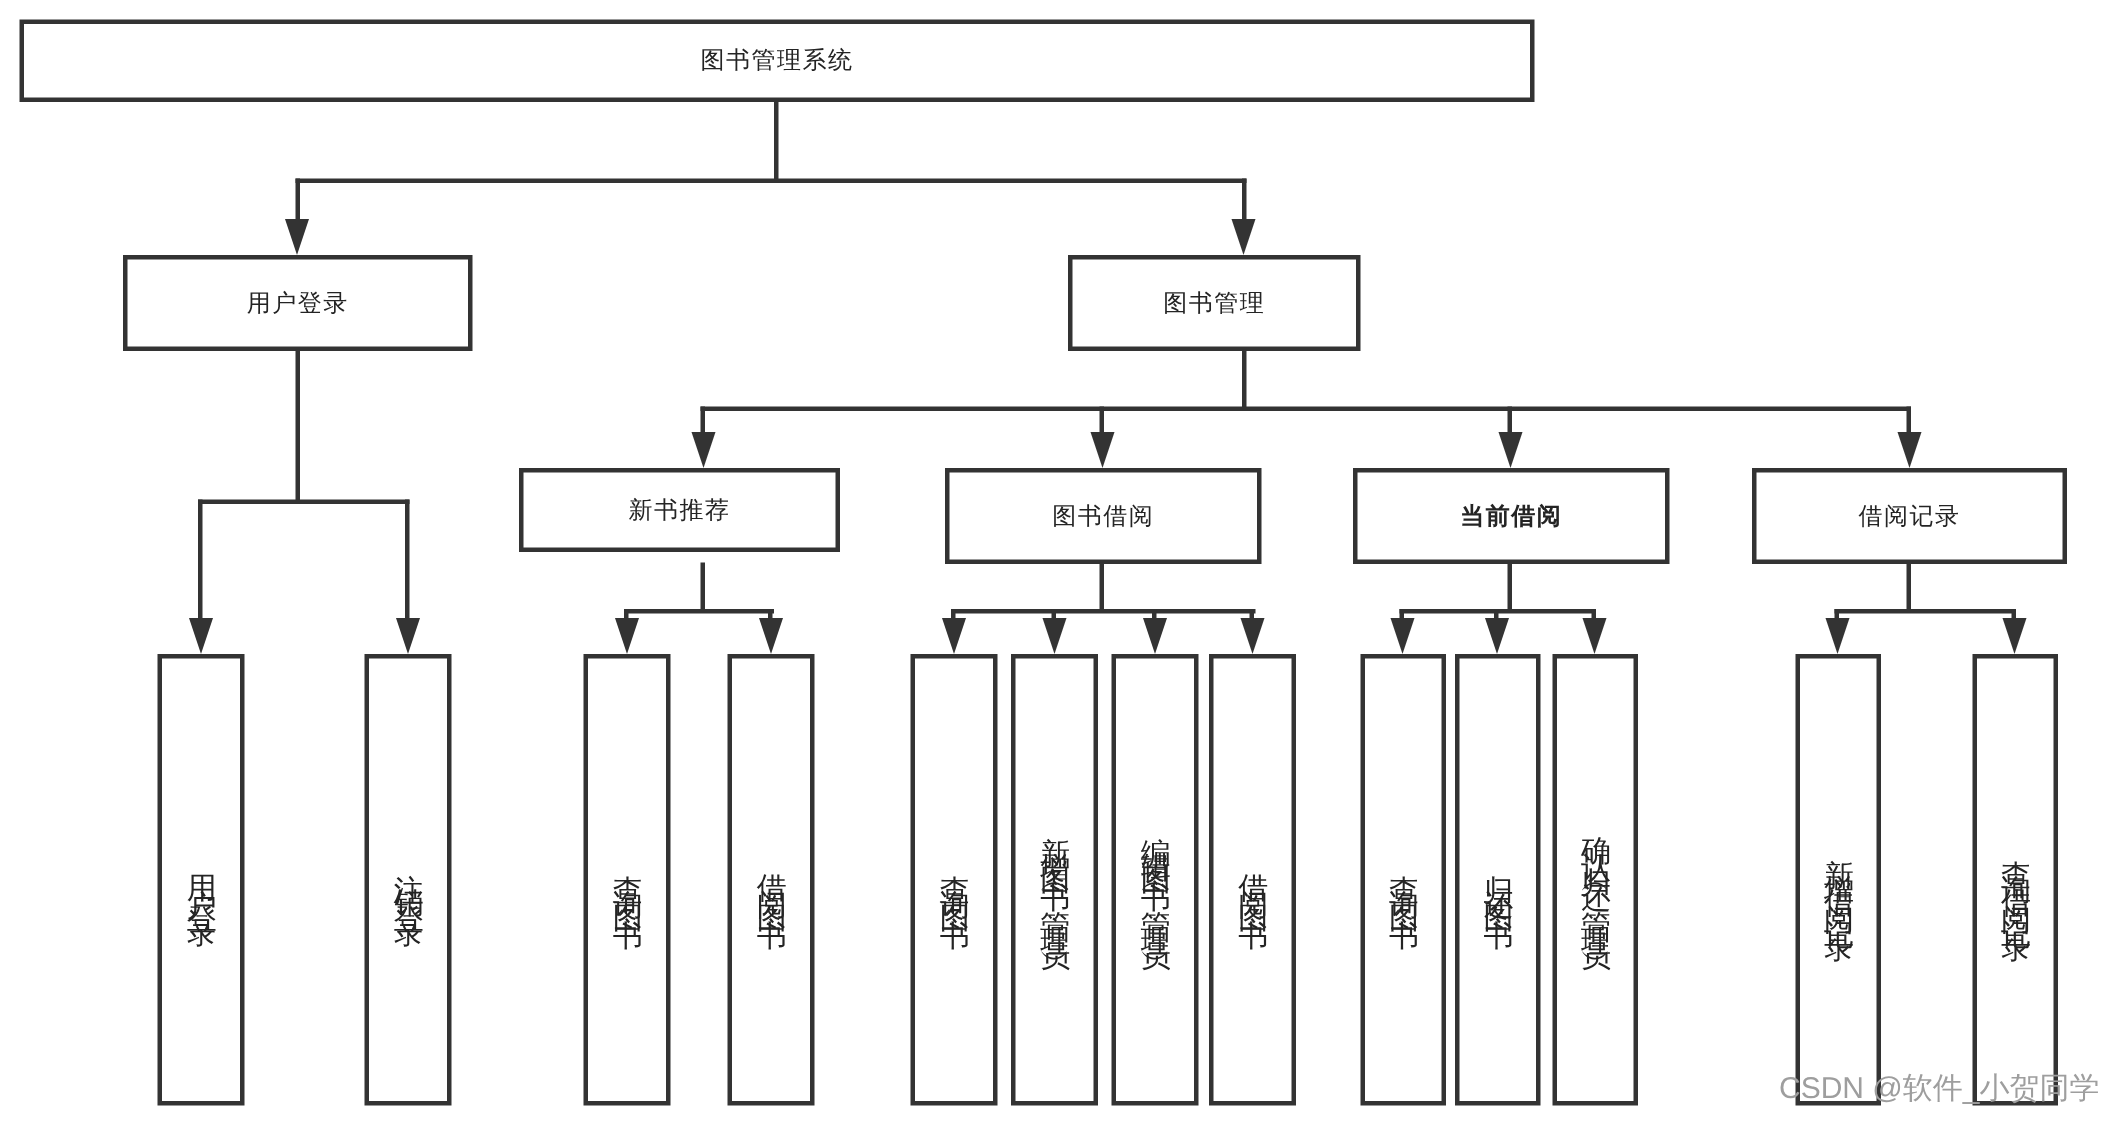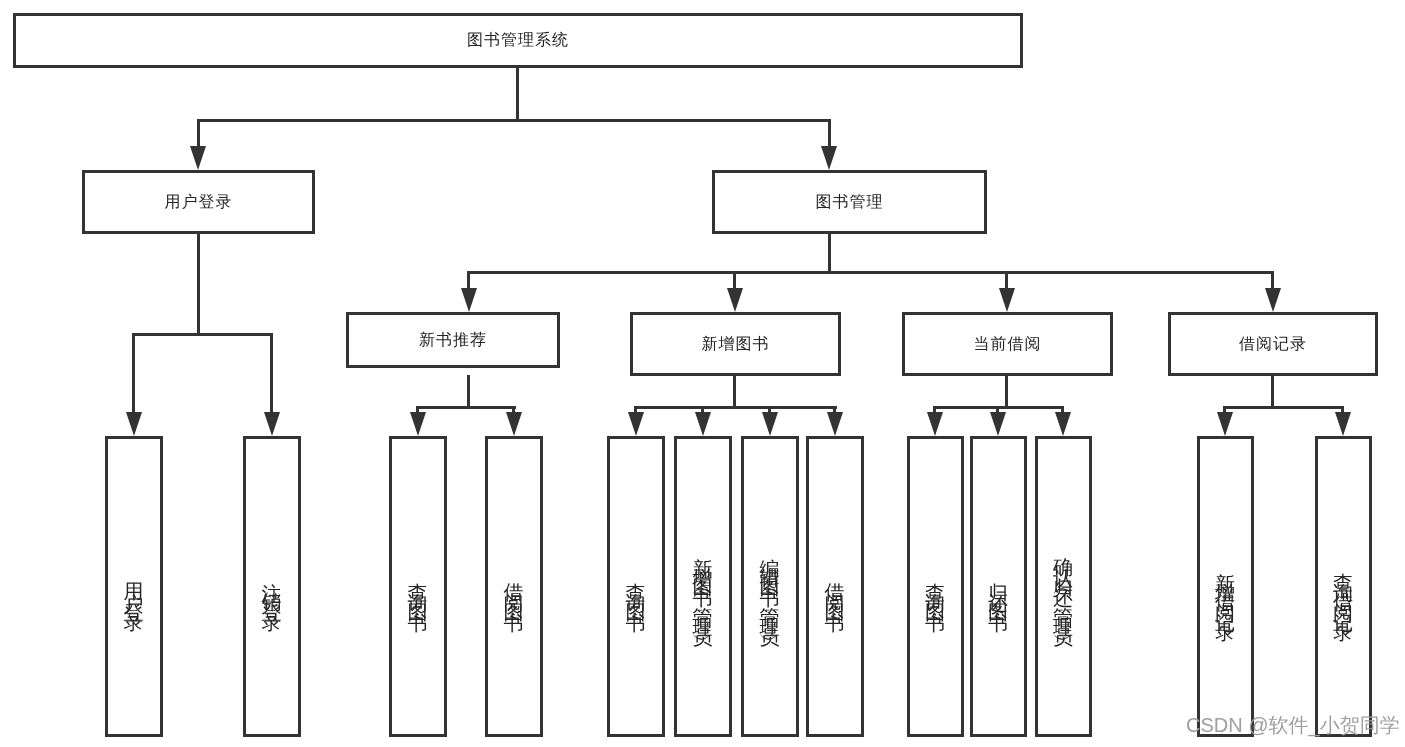--- a/index.html
+++ b/index.html
@@ -64,21 +64,21 @@
   <div class="vline" style="left:516px; top:66px; height:54px;"></div>
   <div class="hline" style="left:197px; top:119px; width:634px;"></div>
   <div class="vline" style="left:197px; top:119px; height:29px;"></div>
   <div class="vline" style="left:828px; top:119px; height:29px;"></div>
   <div class="arrow" style="left:190px; top:146px;"></div>
   <div class="arrow" style="left:821px; top:146px;"></div>
 
   <div class="box" style="left:82px; top:170px; width:233px; height:64px;">
     <span class="hlabel">用户登录</span>
   </div>
-  <div class="box" style="left:712px; top:170px; width:275px; height:64px;">
+  <div class="box" style="left:712px; top:170px; width:195px; height:64px;">
     <span class="hlabel">图书管理</span>
   </div>
 
   <div class="vline" style="left:197px; top:233px; height:101px;"></div>
   <div class="hline" style="left:132px; top:333px; width:141px;"></div>
   <div class="vline" style="left:132px; top:333px; height:79px;"></div>
   <div class="vline" style="left:270px; top:333px; height:79px;"></div>
   <div class="arrow" style="left:126px; top:412px;"></div>
   <div class="arrow" style="left:264px; top:412px;"></div>
 
@@ -90,23 +90,23 @@
   <div class="vline" style="left:1271px; top:271px; height:19px;"></div>
   <div class="arrow" style="left:461px; top:288px;"></div>
   <div class="arrow" style="left:727px; top:288px;"></div>
   <div class="arrow" style="left:999px; top:288px;"></div>
   <div class="arrow" style="left:1265px; top:288px;"></div>
 
   <div class="box" style="left:346px; top:312px; width:214px; height:56px;">
     <span class="hlabel">新书推荐</span>
   </div>
   <div class="box" style="left:630px; top:312px; width:211px; height:64px;">
-    <span class="hlabel">新增图书</span>
+    <span class="hlabel">图书借阅</span>
   </div>
-  <div class="box" style="left:902px; top:312px; width:211px; height:64px;">
+  <div class="box" style="left:902px; top:312px; width:211px; height:64px;font-weight:bold;">
     <span class="hlabel">当前借阅</span>
   </div>
   <div class="box" style="left:1168px; top:312px; width:210px; height:64px;text-align:right;">
     <span class="hlabel">借阅记录</span>
   </div>
 
   <div class="vline" style="left:467px; top:375px; height:32px;"></div>
   <div class="hline" style="left:416px; top:406px; width:100px;"></div>
   <div class="vline" style="left:416px; top:406px; height:8px;"></div>
   <div class="vline" style="left:512px; top:406px; height:8px;"></div>

